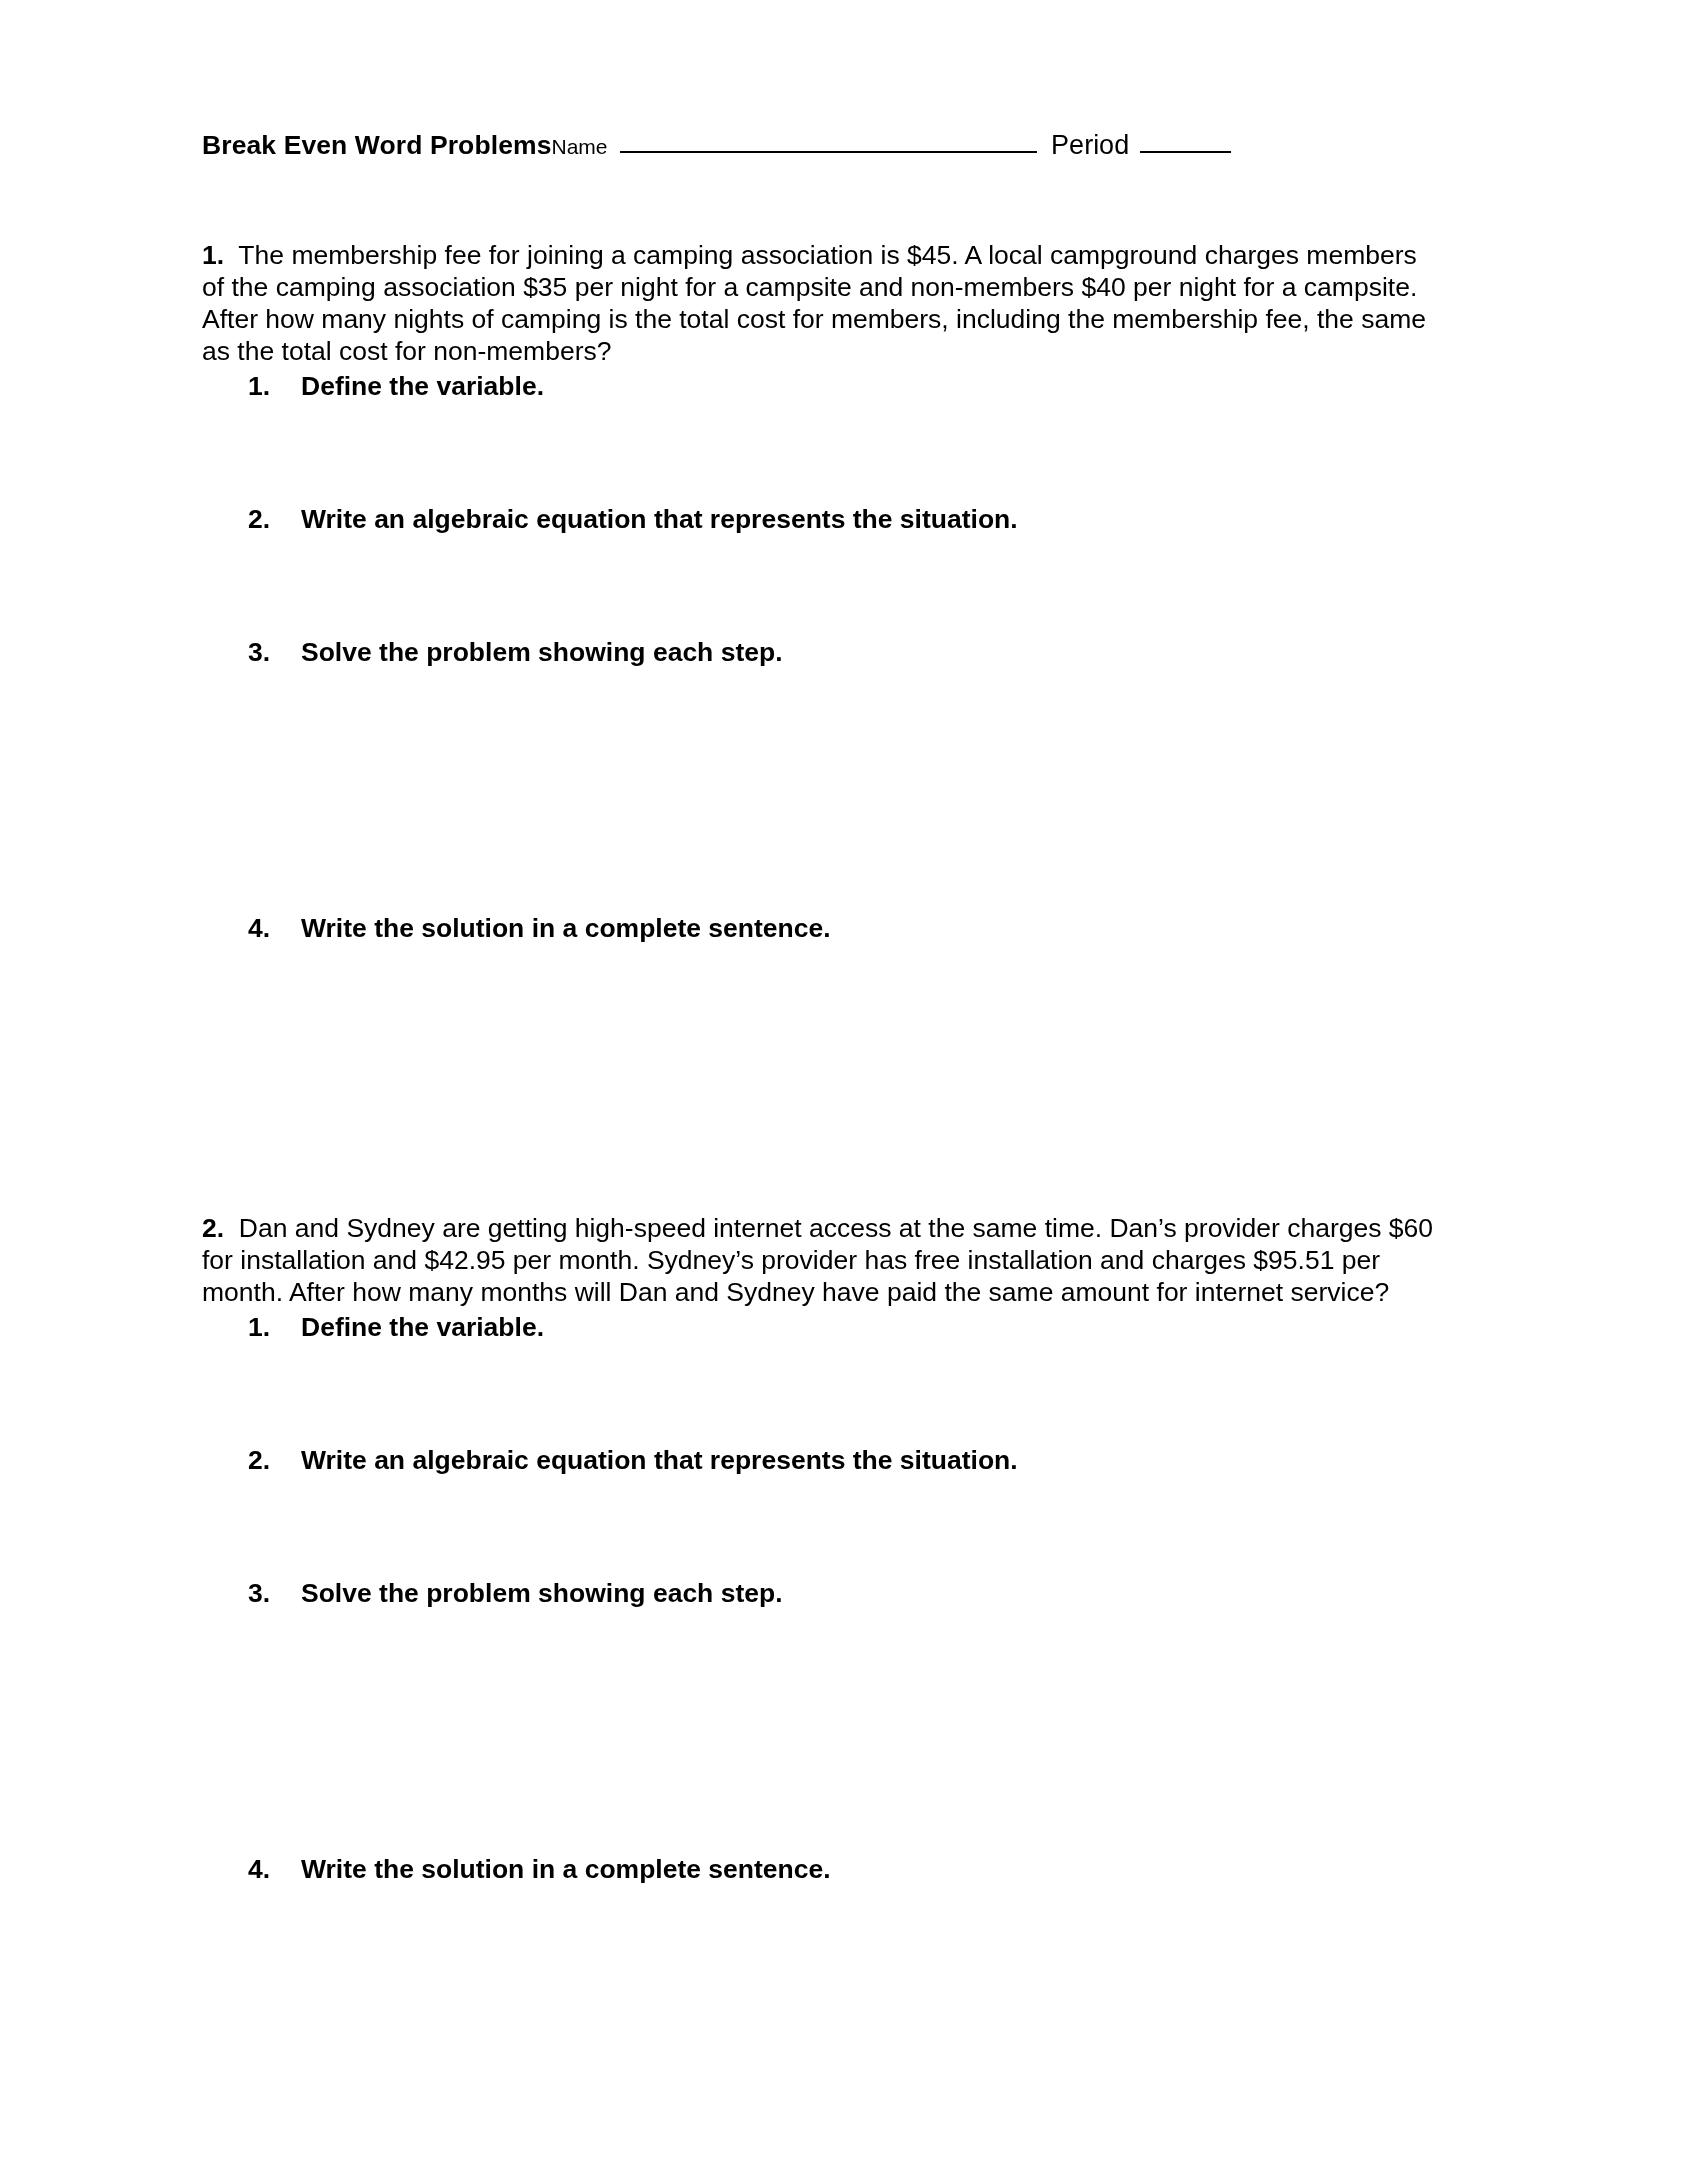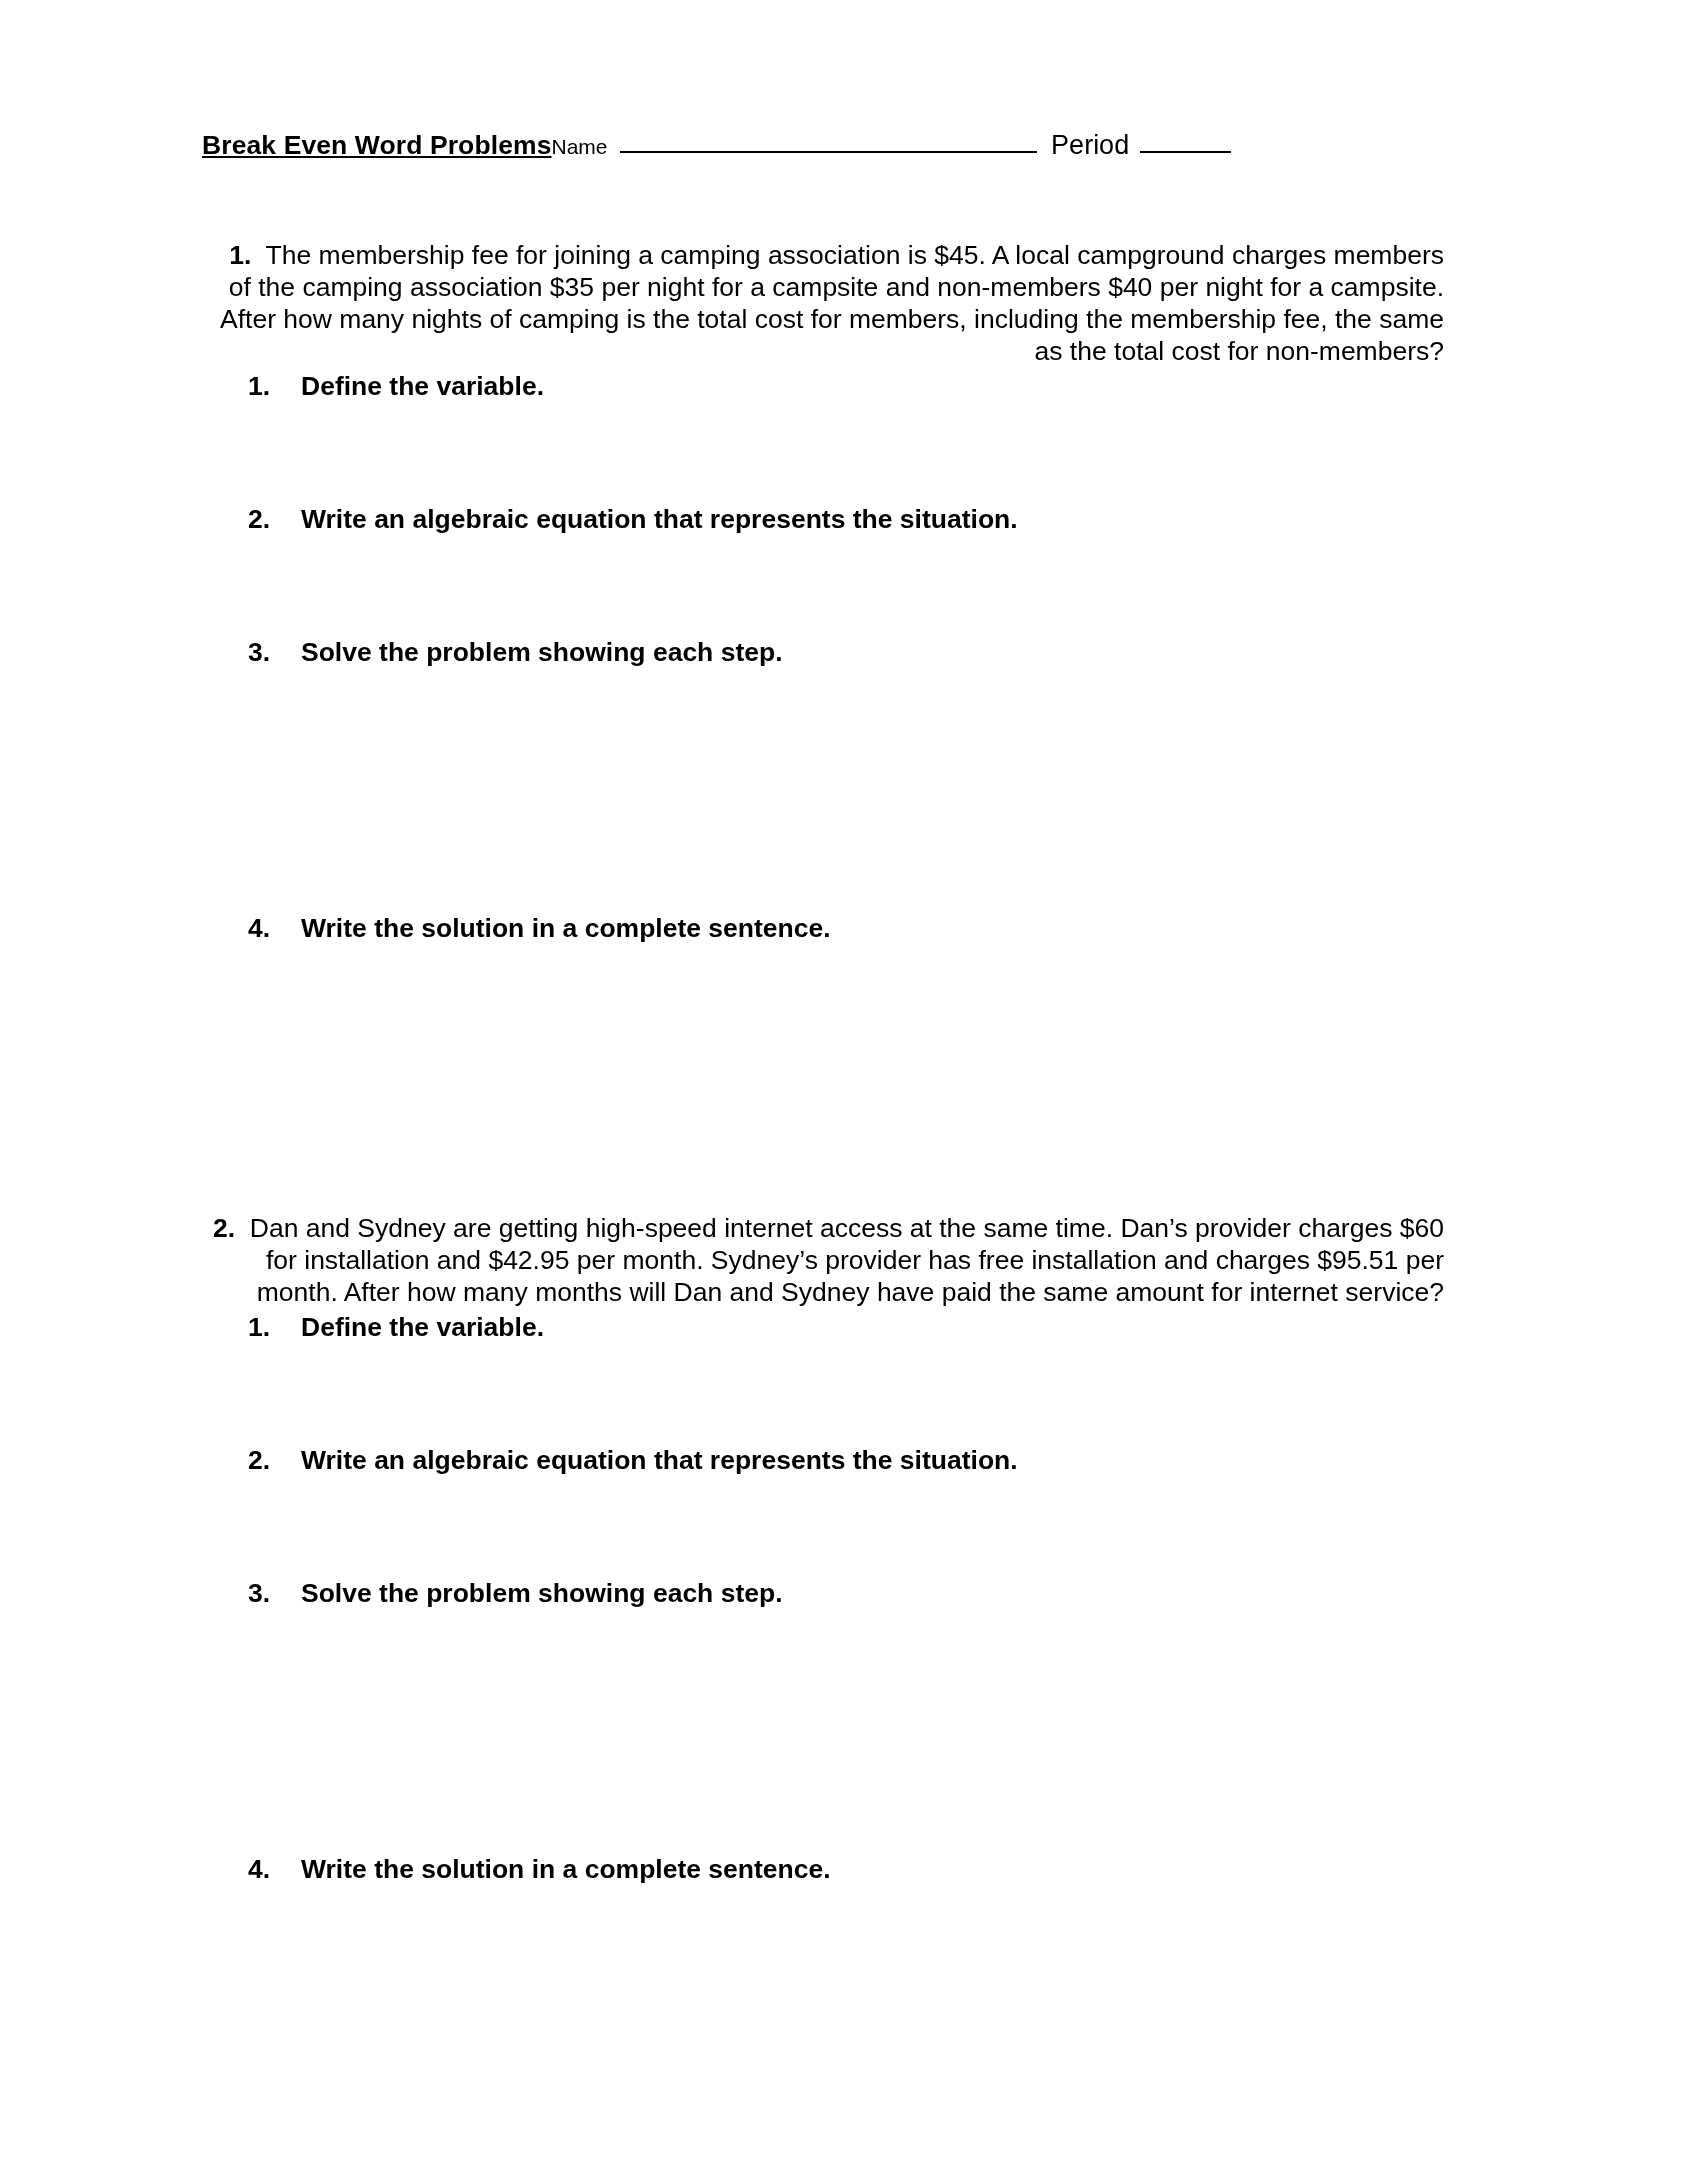--- a/index.html
+++ b/index.html
@@ -25,21 +25,20 @@
     width: 1277px;
     height: 41px;
     display: flex;
     align-items: baseline;
     white-space: nowrap;
   }
   .doc-title {
     font-size: 26.5px;
     font-weight: bold;
     letter-spacing: 0.1px;
-    text-decoration: underline;
   }
   .name-label {
     font-size: 21px;
     font-weight: normal;
   }
   .rule {
     display: inline-block;
     border-bottom: 2.6px solid #000;
     height: 0;
     position: relative;
@@ -55,21 +54,21 @@
 
   
   .problem {
     position: absolute;
     left: 202px;
     width: 1242px;
   }
   .problem-body {
     font-size: 26.5px;
     line-height: 32px;
-    text-align: right;
+    text-align: left;
     white-space: normal;
   }
   .problem-num {
     font-weight: bold;
   }
   .problem-text {
     font-weight: normal;
   }
 
   .steps {

